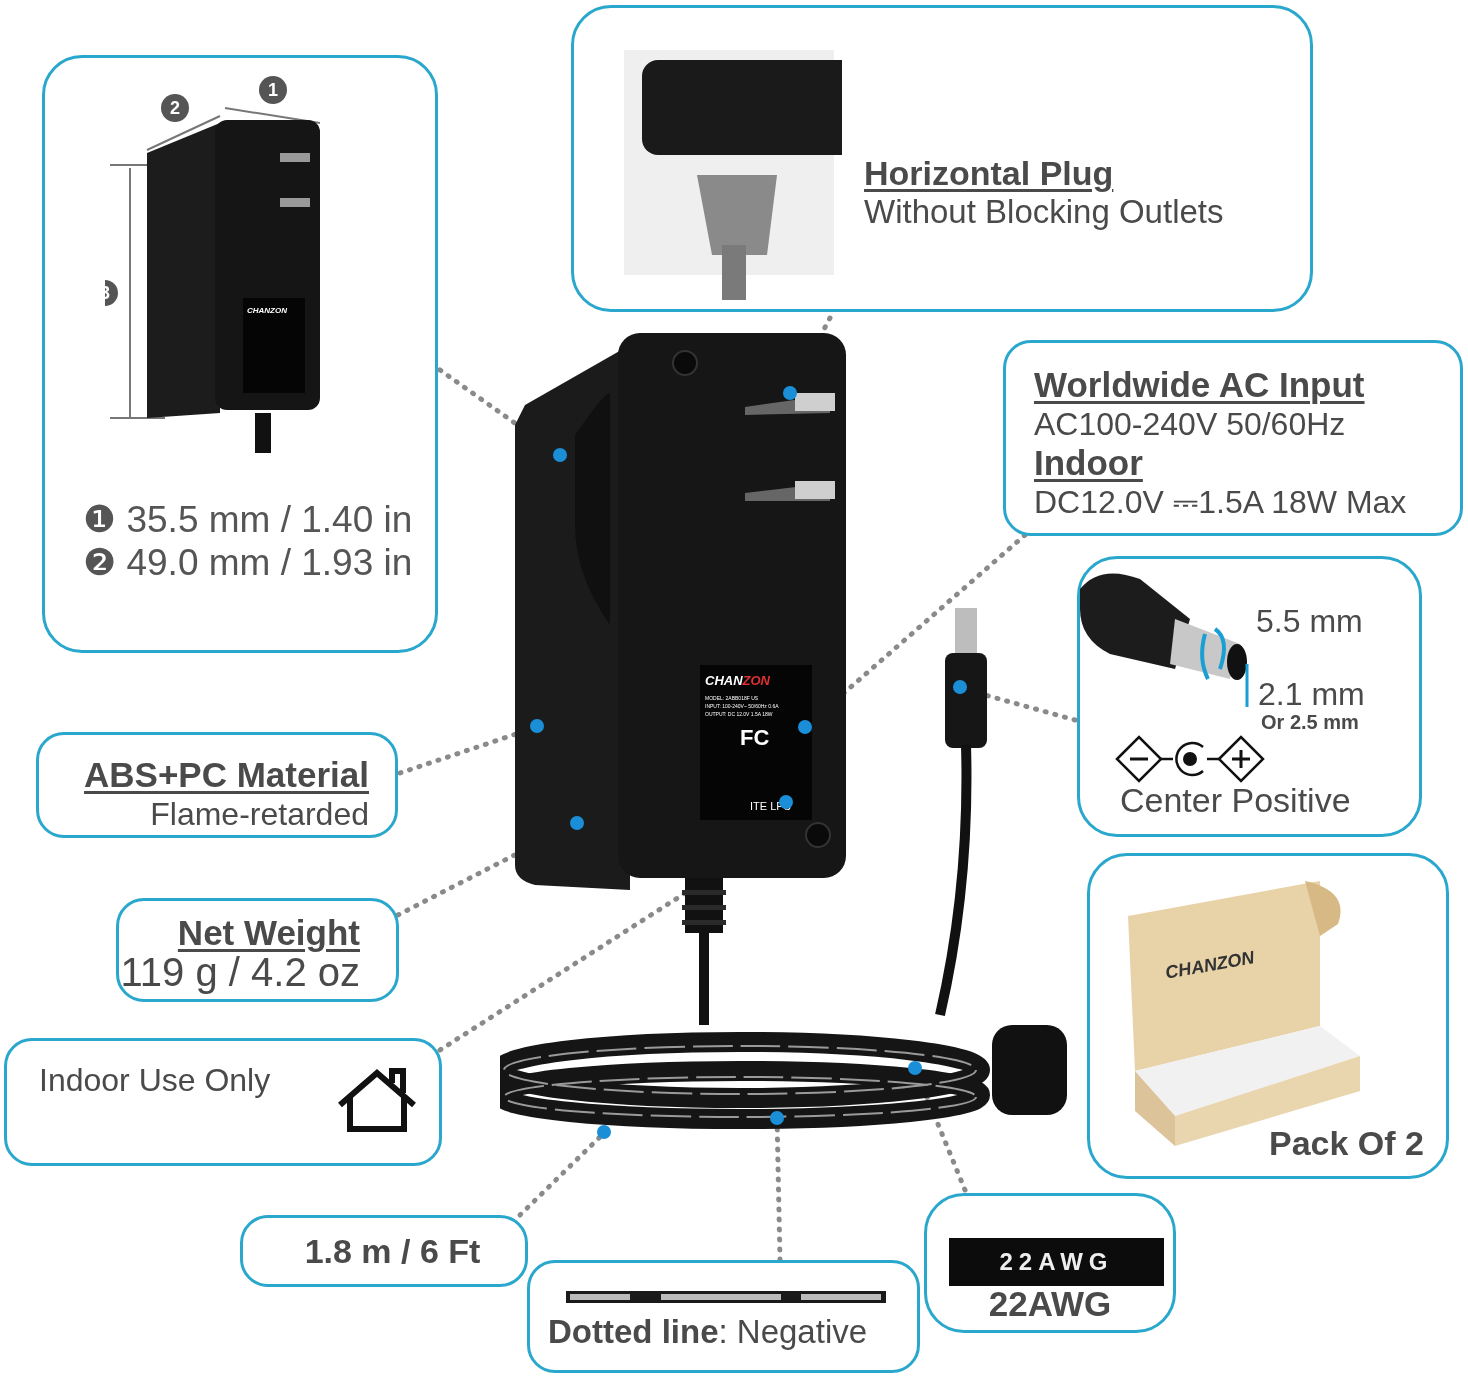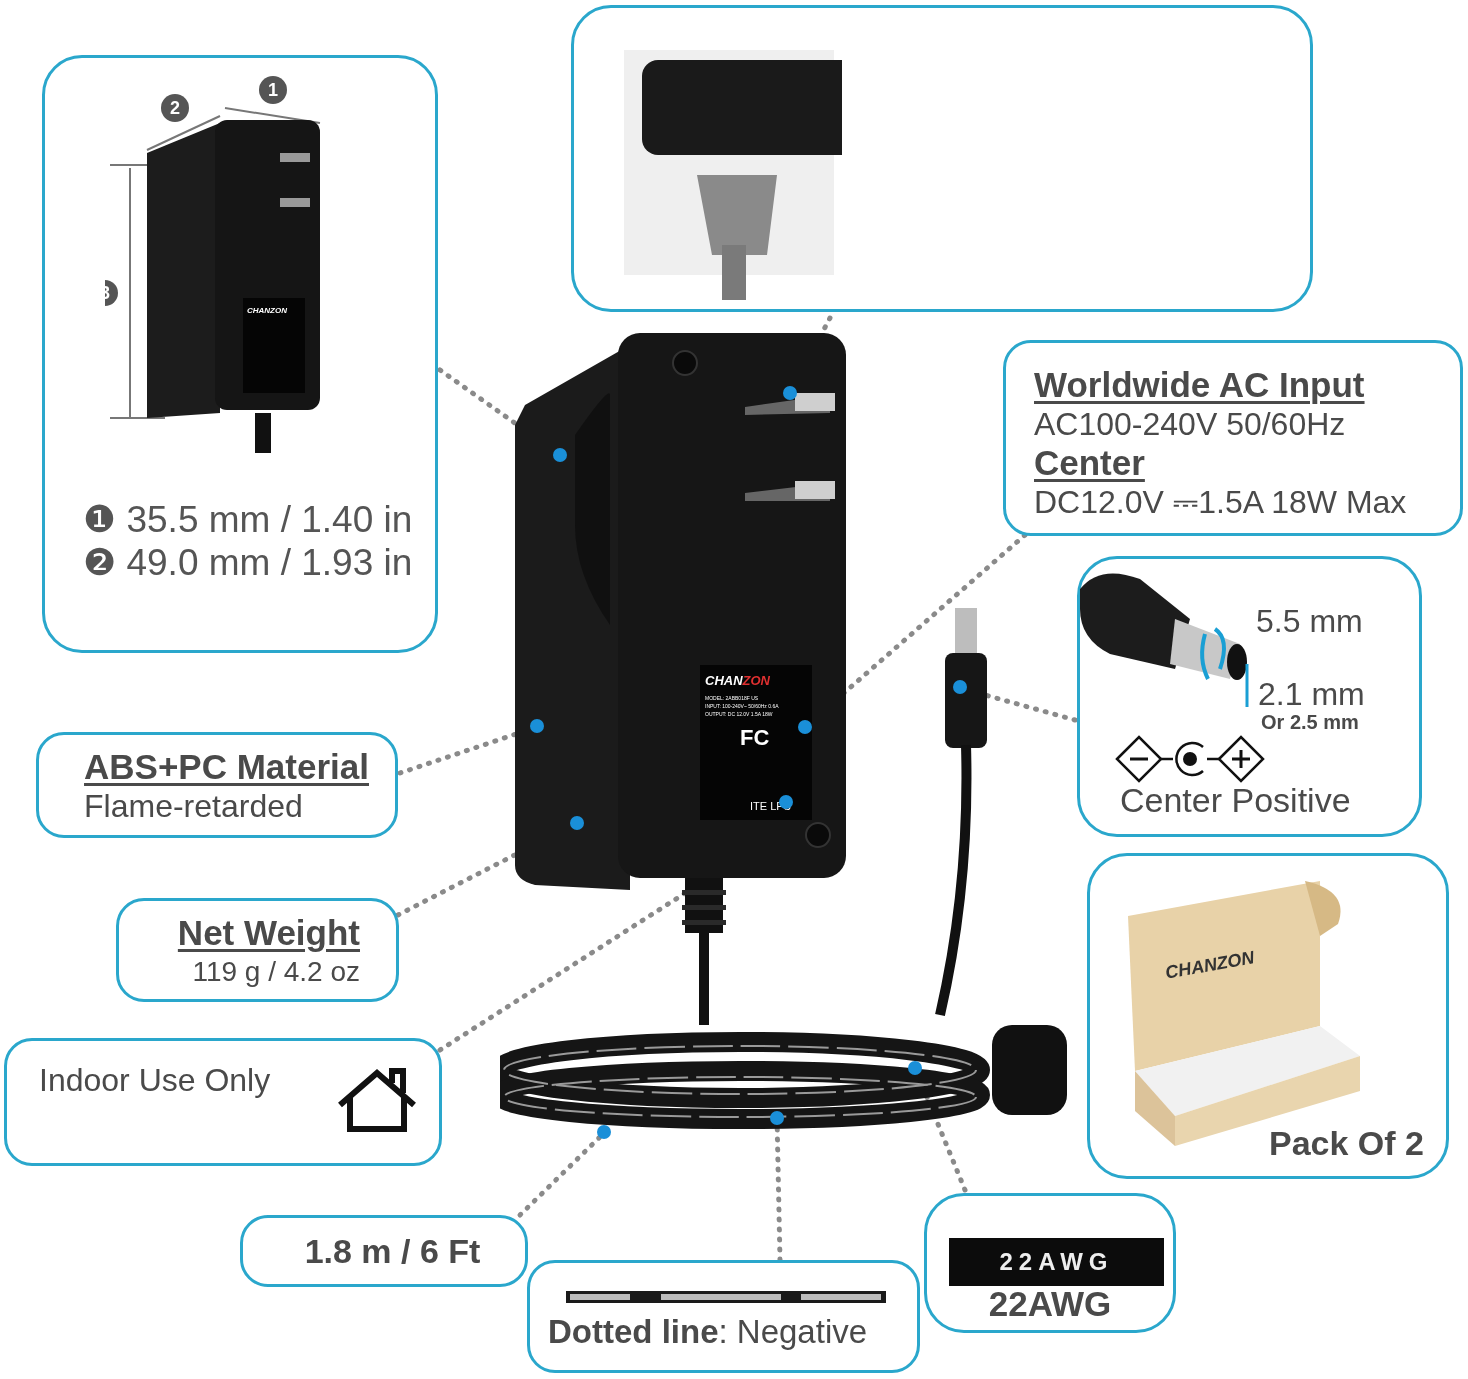--- a/index.html
+++ b/index.html
@@ -64,20 +64,24 @@
 </div>
 
 <div class="box rounded" style="left:571px;top:5px;width:742px;height:307px;">
   <svg class="abs" style="left:48px;top:42px" width="220" height="250">
     <rect x="2" y="0" width="210" height="225" fill="#efefef"></rect>
     <rect x="20" y="10" width="220" height="95" rx="16" fill="#1a1a1a"></rect>
     <rect x="230" y="50" width="12" height="20" fill="#222"></rect>
     <path d="M75 125 L155 125 L145 205 L90 205 Z" fill="#8a8a8a"></path>
     <rect x="100" y="195" width="24" height="55" fill="#7a7a7a"></rect>
   </svg>
+  <div class="abs" style="left:290px;top:146px;">
+    <div class="title" style="font-size:34px;line-height:38px;">Horizontal Plug</div>
+    <div class="sub" style="font-size:33px;line-height:40px;">Without Blocking Outlets</div>
+  </div>
 </div>
 
 <svg class="abs" style="left:500px;top:325px" width="600" height="820">
 
   <path d="M25 80 L130 20 L130 565 L35 560 Q15 555 15 540 L15 100 Z" fill="#1b1b1b"></path>
   <path d="M75 110 Q110 60 110 70 L110 300 Q75 250 75 200 Z" fill="#101010"></path>
 
   <rect x="118" y="8" width="228" height="545" rx="22" fill="#161616"></rect>
   <circle cx="185" cy="38" r="12" fill="#0a0a0a" stroke="#333" stroke-width="2"></circle>
   <circle cx="318" cy="510" r="12" fill="#0a0a0a" stroke="#333" stroke-width="2"></circle>
@@ -126,21 +130,21 @@
 <div class="dot" style="left:779px;top:795px;"></div>
 <div class="dot" style="left:953px;top:680px;"></div>
 <div class="dot" style="left:908px;top:1061px;"></div>
 <div class="dot" style="left:597px;top:1125px;"></div>
 <div class="dot" style="left:770px;top:1111px;"></div>
 
 <div class="box pill" style="left:1003px;top:340px;width:460px;height:196px;">
   <div class="abs" style="left:28px;top:22px;">
     <div class="title" style="font-size:35px;line-height:40px;">Worldwide AC Input</div>
     <div class="sub" style="font-size:32px;line-height:38px;">AC100-240V 50/60Hz</div>
-    <div class="title" style="font-size:35px;line-height:40px;">Center</div>
+    <div class="title" style="font-size:35px;line-height:40px;">Indoor</div>
     <div class="sub" style="font-size:32px;line-height:38px;white-space:nowrap;">DC12.0V ⎓1.5A 18W Max</div>
   </div>
 </div>
 
 <div class="box rounded" style="left:1077px;top:556px;width:345px;height:281px;">
   <svg class="abs" style="left:0;top:0" width="200" height="150">
     <path d="M0 30 Q20 5 60 20 L110 60 L95 110 L30 95 Q0 80 0 50 Z" fill="#1c1c1c"></path>
     <path d="M95 60 L160 85 L150 120 L90 105 Z" fill="#c8c8c8"></path>
     <ellipse cx="157" cy="103" rx="10" ry="18" fill="#111"></ellipse>
     <path d="M135 70 Q150 80 140 110" stroke="#1a9fd4" stroke-width="4" fill="none"></path>
@@ -160,30 +164,30 @@
     </g>
     <circle cx="75" cy="28" r="7" fill="#111"></circle>
     <line x1="15" y1="28" x2="33" y2="28" stroke="#111" stroke-width="3"></line>
     <line x1="117" y1="28" x2="135" y2="28" stroke="#111" stroke-width="3"></line>
     <line x1="126" y1="19" x2="126" y2="37" stroke="#111" stroke-width="3"></line>
   </svg>
   <div class="abs" style="left:40px;top:222px;font-size:34px;font-weight:normal;">Center Positive</div>
 </div>
 
 <div class="box pill" style="left:36px;top:732px;width:362px;height:106px;">
-  <div class="abs" style="right:26px;top:12px;text-align:left;">
+  <div class="abs" style="right:26px;top:20px;text-align:right;">
     <div class="title" style="font-size:35px;line-height:40px;">ABS+PC Material</div>
     <div class="sub" style="font-size:32px;line-height:38px;">Flame-retarded</div>
   </div>
 </div>
 
 <div class="box pill" style="left:116px;top:898px;width:283px;height:104px;">
   <div class="abs" style="right:36px;top:12px;text-align:right;">
     <div class="title" style="font-size:35px;line-height:40px;">Net Weight</div>
-    <div class="sub" style="font-size:28px;line-height:38px;">119 g / 4.2 oz</div>
+    <div class="sub" style="font-size:40px;line-height:38px;">119 g / 4.2 oz</div>
   </div>
 </div>
 
 <div class="box pill" style="left:4px;top:1038px;width:438px;height:128px;">
   <div class="abs" style="left:32px;top:20px;text-align:right;">
     <div class="sub" style="font-size:32px;line-height:38px;">Indoor Use Only</div>
   </div>
   <svg class="abs" style="left:330px;top:26px" width="80" height="66">
     <g fill="none" stroke="#111" stroke-width="6">
       <polyline points="3,38 40,6 77,38"></polyline>

